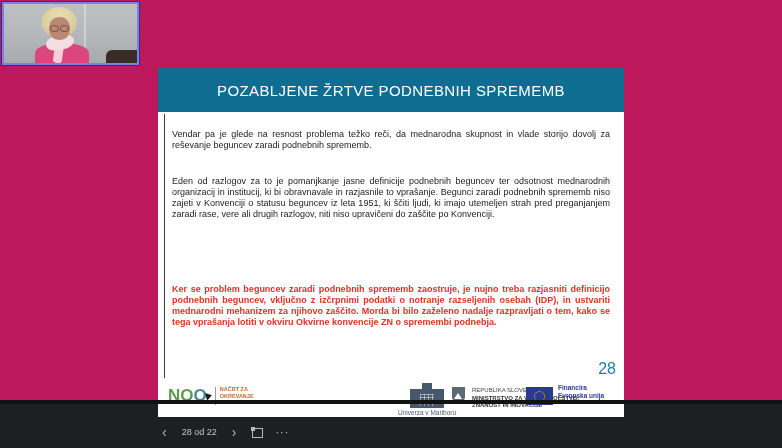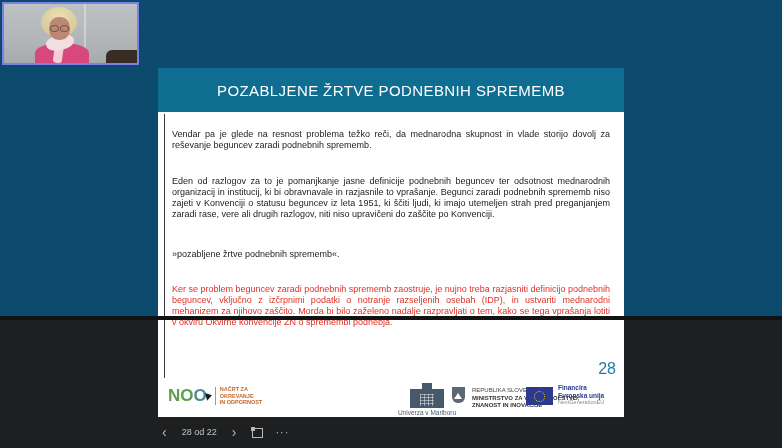--- a/index.html
+++ b/index.html
@@ -1,17 +1,17 @@
 <!DOCTYPE html>
 <html><head>
 <meta charset="utf-8">
 <style>
   html,body{margin:0;padding:0;}
   body{width:782px;height:448px;background:#1e1f20;font-family:"Liberation Sans",sans-serif;overflow:hidden;}
-  .stage{position:relative;width:782px;height:320px;background:#0c4a6e;}
+  .stage{position:relative;width:782px;height:404px;background:#be185d;}
 
   
   .webcam{position:absolute;left:2px;top:2px;width:133px;height:59px;border:2px solid #7b82e6;outline:1px solid #2e2f8a;background:#b4b8bb;overflow:hidden;cursor:pointer;}
   .cam-wall{position:absolute;inset:0;background:linear-gradient(180deg,#bdc1c3 0%,#b1b5b8 65%,#a7aaad 100%);}
   .cam-doorline{position:absolute;left:80px;top:0;width:2px;height:100%;background:rgba(255,255,255,0.35);}
   .cam-dot{position:absolute;left:64px;top:9px;width:3px;height:3px;border-radius:50%;background:#57514a;}
   .cam-hair{position:absolute;left:37px;top:3px;width:36px;height:30px;border-radius:50% 50% 48% 48%;background:radial-gradient(circle at 50% 35%,#ece0b2,#cfc193);}
   .cam-face{position:absolute;left:45px;top:13px;width:21px;height:23px;border-radius:46%;background:#bd8873;}
   .cam-glasses{position:absolute;left:46px;top:21px;width:20px;height:7px;}
   .cam-glasses span{display:inline-block;width:7px;height:5px;border:1px solid rgba(70,55,45,.6);border-radius:50%;margin-right:1px;vertical-align:top;}
@@ -24,21 +24,21 @@
   .slide{position:absolute;left:158px;top:68px;width:466px;height:349px;background:#ffffff;}
   .slide-titlebar{position:absolute;left:0;top:0;width:100%;height:44px;background:#0e6d91;display:flex;align-items:center;justify-content:center;}
   .slide-title{color:#ffffff;font-size:15px;letter-spacing:.4px;font-weight:400;}
   .vline{position:absolute;left:6px;top:46px;width:1px;height:264px;background:#3c3c3c;}
   .para{position:absolute;left:14px;width:438px;margin:0;font-size:9px;line-height:11px;color:#222222;}
   .just{text-align:justify;}
   .p1{top:61px;}
   .p2{top:108px;}
   .p3{top:164px;}
   .p4{top:181px;}
-  .p5{top:216px;color:#e03126;}
+  .p5{top:216px;color:#e03126;font-weight:bold;}
   .pagenum{position:absolute;top:292px;right:8px;font-size:16px;color:#1f7fa3;}
 
   
   .slide-footer{position:absolute;left:0;top:314px;width:466px;height:35px;}
   .noo{position:absolute;left:10px;top:4px;display:flex;align-items:center;}
   .noo-letters{font-size:17px;font-weight:bold;line-height:17px;display:flex;align-items:center;}
   .noo-n,.noo-o1{color:#5d9e4c;}
   .noo-o2{color:#4b8ba0;}
   .noo-cursor{width:0;height:0;border-left:6px solid #1a1a1a;border-top:4px solid transparent;border-bottom:4px solid transparent;transform:rotate(-15deg);margin-left:-1px;}
   .noo-div{width:1px;height:18px;background:#9a9a9a;margin:0 4px 0 3px;}
@@ -89,21 +89,20 @@
   </div>
 
   <div class="slide">
     <div class="slide-titlebar">
       <span class="slide-title">POZABLJENE ŽRTVE PODNEBNIH SPREMEMB</span>
     </div>
     <div class="vline"></div>
 
     <p class="para just p1">Vendar pa je glede na resnost problema težko reči, da mednarodna skupnost in vlade storijo dovolj za reševanje beguncev zaradi podnebnih sprememb.</p>
     <p class="para just p2">Eden od razlogov za to je pomanjkanje jasne definicije podnebnih beguncev ter odsotnost mednarodnih organizacij in institucij, ki bi obravnavale in razjasnile to vprašanje. Begunci zaradi podnebnih sprememb niso zajeti v Konvenciji o statusu beguncev iz leta 1951, ki ščiti ljudi, ki imajo utemeljen strah pred preganjanjem zaradi rase, vere ali drugih razlogov, niti niso upravičeni do zaščite po Konvenciji.</p>
-    <p class="para p4">»pozabljene žrtve podnebnih sprememb«.</p>
     <p class="para just p5">Ker se problem beguncev zaradi podnebnih sprememb zaostruje, je nujno treba razjasniti definicijo podnebnih beguncev, vključno z izčrpnimi podatki o notranje razseljenih osebah (IDP), in ustvariti mednarodni mehanizem za njihovo zaščito. Morda bi bilo zaželeno nadalje razpravljati o tem, kako se tega vprašanja lotiti v okviru Okvirne konvencije ZN o spremembi podnebja.</p>
 
     <div class="pagenum">28</div>
 
     <div class="slide-footer">
       <div class="noo">
         <div class="noo-letters">
           <span class="noo-n">N</span>
           <span class="noo-o1">O</span>
           <span class="noo-o2">O</span>

